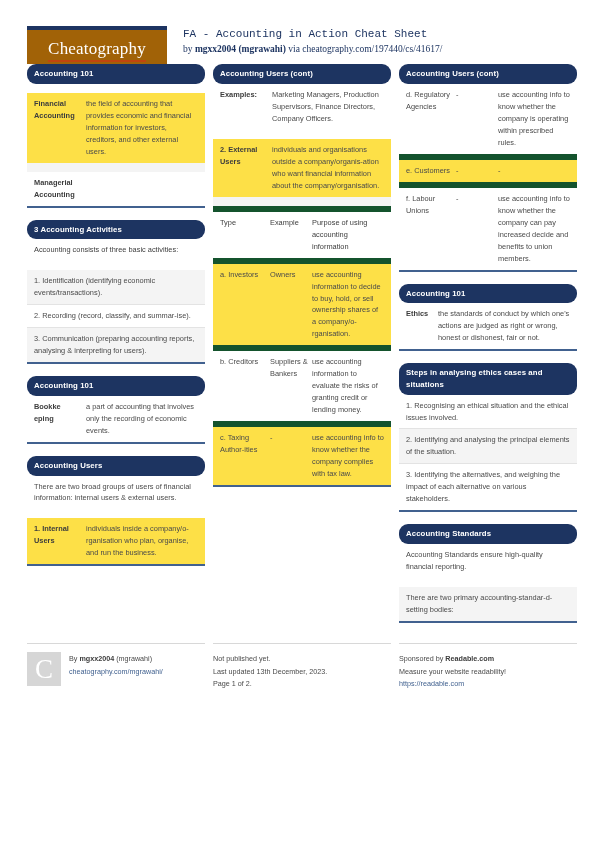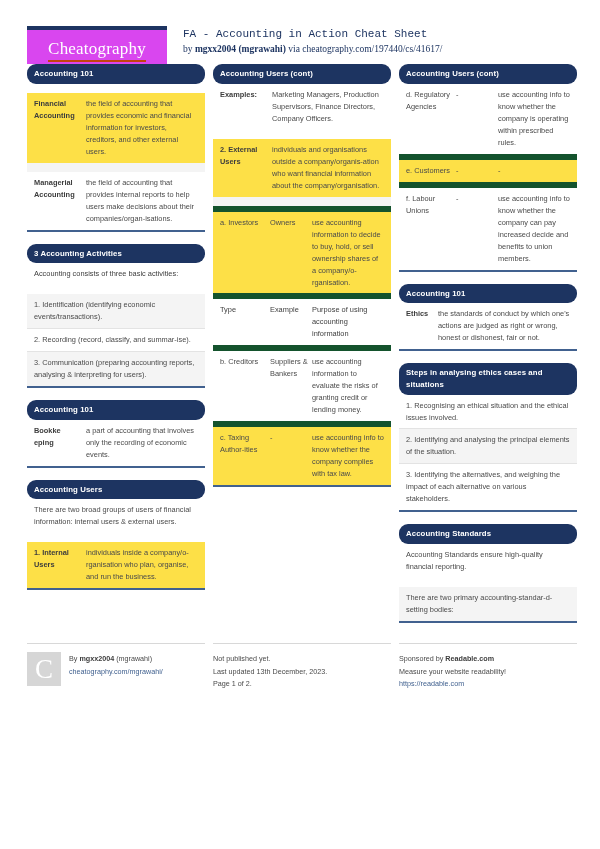--- a/index.html
+++ b/index.html
@@ -19,21 +19,21 @@
   
   .header {
     display: flex;
     align-items: flex-start;
     padding: 26px 26px 0 27px;
     height: 64px;
   }
   .logo-box {
     width: 140px;
     height: 44px;
-    background: #d946ef;
+    background: #a16207;
     border-top: 4px solid #1d3461;
     display: flex;
     align-items: center;
     justify-content: center;
     flex: none;
   }
   .logo-text {
     color: #ffffff;
     font-family: "Liberation Serif", serif;
     font-size: 17px;
@@ -189,21 +189,20 @@
       <div class="block">
         <div class="block-title">Accounting 101</div>
         <div class="spacer-row"></div>
         <div class="row alt">
           <div class="c-term">Financial Accounting</div>
           <div class="c-def">the field of accounting that provides economic and financial information for investors, creditors, and other external users.</div>
         </div>
         <div class="spacer-row alt"></div>
         <div class="row">
           <div class="c-term">Managerial Accounting</div>
-          <div class="c-def">the field of accounting that provides internal reports to help users make decisions about their companies/organ-isations.</div>
         </div>
       </div>
 
       <div class="block">
         <div class="block-title">3 Accounting Activities</div>
         <div class="lrow b">Accounting consists of three basic activities:</div>
         <div class="spacer-row"></div>
         <div class="lrow alt">1. Identification (identifying economic events/transactions).</div>
         <div class="lrow sep">2. Recording (record, classify, and summar-ise).</div>
         <div class="lrow alt sep">3. Communication (preparing accounting reports, analysing &amp; interpreting for users).</div>
@@ -238,29 +237,29 @@
           <div class="c-term">Examples:</div>
           <div class="c-def">Marketing Managers, Production Supervisors, Finance Directors, Company Officers.</div>
         </div>
         <div class="spacer-row"></div>
         <div class="row alt">
           <div class="c-term">2. External Users</div>
           <div class="c-def">individuals and organisations outside a company/organis-ation who want financial information about the company/organisation.</div>
         </div>
         <div class="spacer-row alt"></div>
 
+        <div class="row hdr sep">
+          <div class="c3-a">Type</div>
+          <div class="c3-b">Example</div>
+          <div class="c3-c">Purpose of using accounting information</div>
+        </div>
         <div class="row alt sep">
           <div class="c3-a">a. Investors</div>
           <div class="c3-b">Owners</div>
           <div class="c3-c">use accounting information to decide to buy, hold, or sell ownership shares of a company/o-rganisation.</div>
-        </div>
-        <div class="row hdr sep">
-          <div class="c3-a">Type</div>
-          <div class="c3-b">Example</div>
-          <div class="c3-c">Purpose of using accounting information</div>
         </div>
         <div class="row sep">
           <div class="c3-a">b. Creditors</div>
           <div class="c3-b">Suppliers &amp; Bankers</div>
           <div class="c3-c">use accounting information to evaluate the risks of granting credit or lending money.</div>
         </div>
         <div class="row alt sep">
           <div class="c3-a">c. Taxing Author-ities</div>
           <div class="c3-b">-</div>
           <div class="c3-c">use accounting info to know whether the company complies with tax law.</div>

